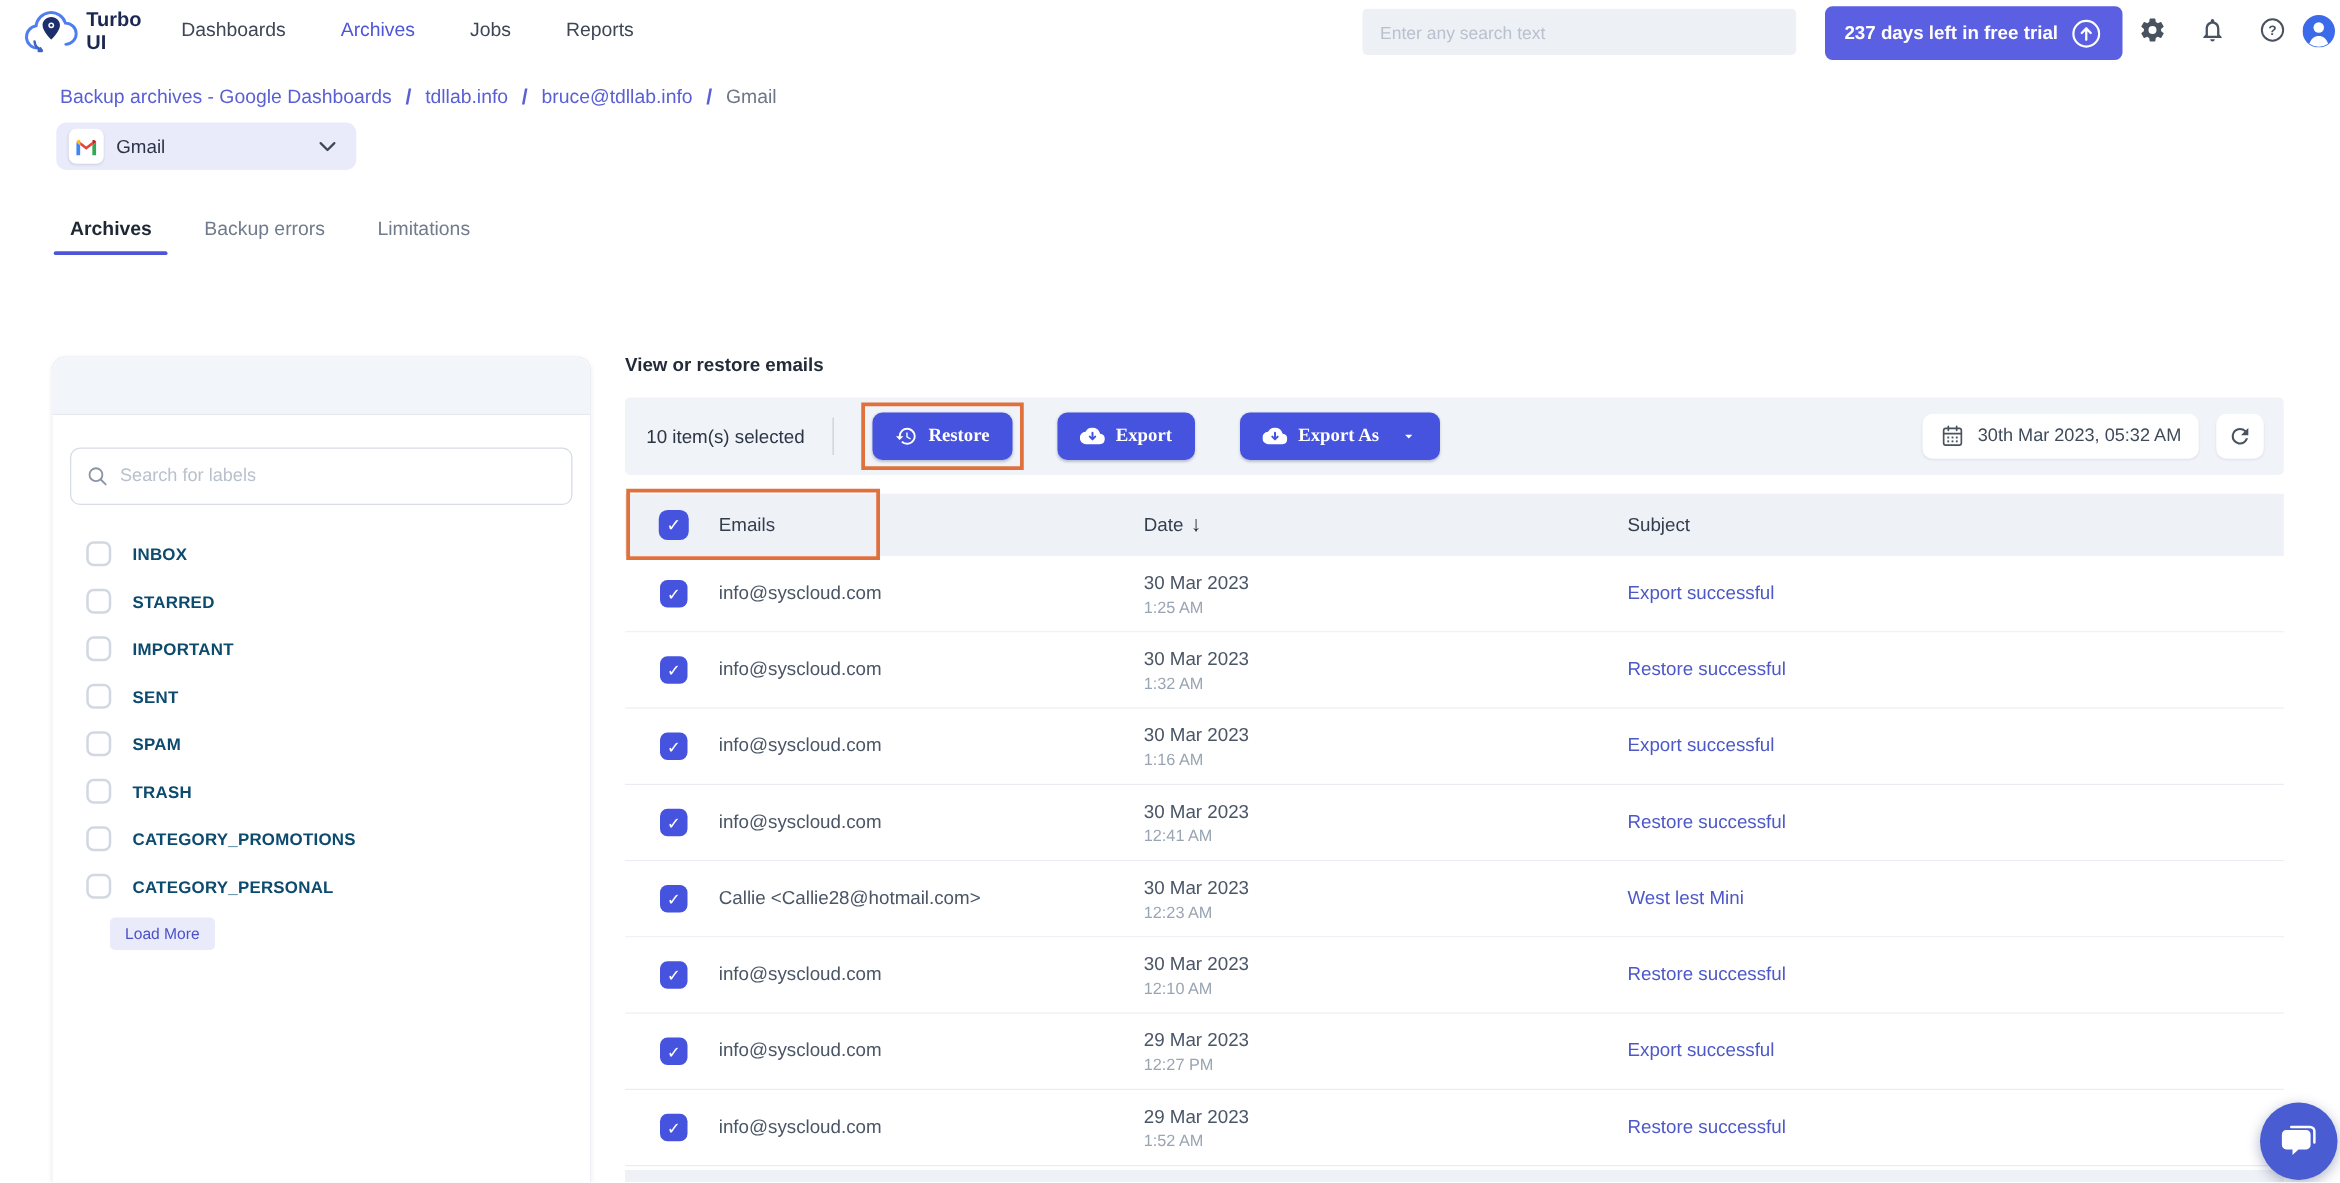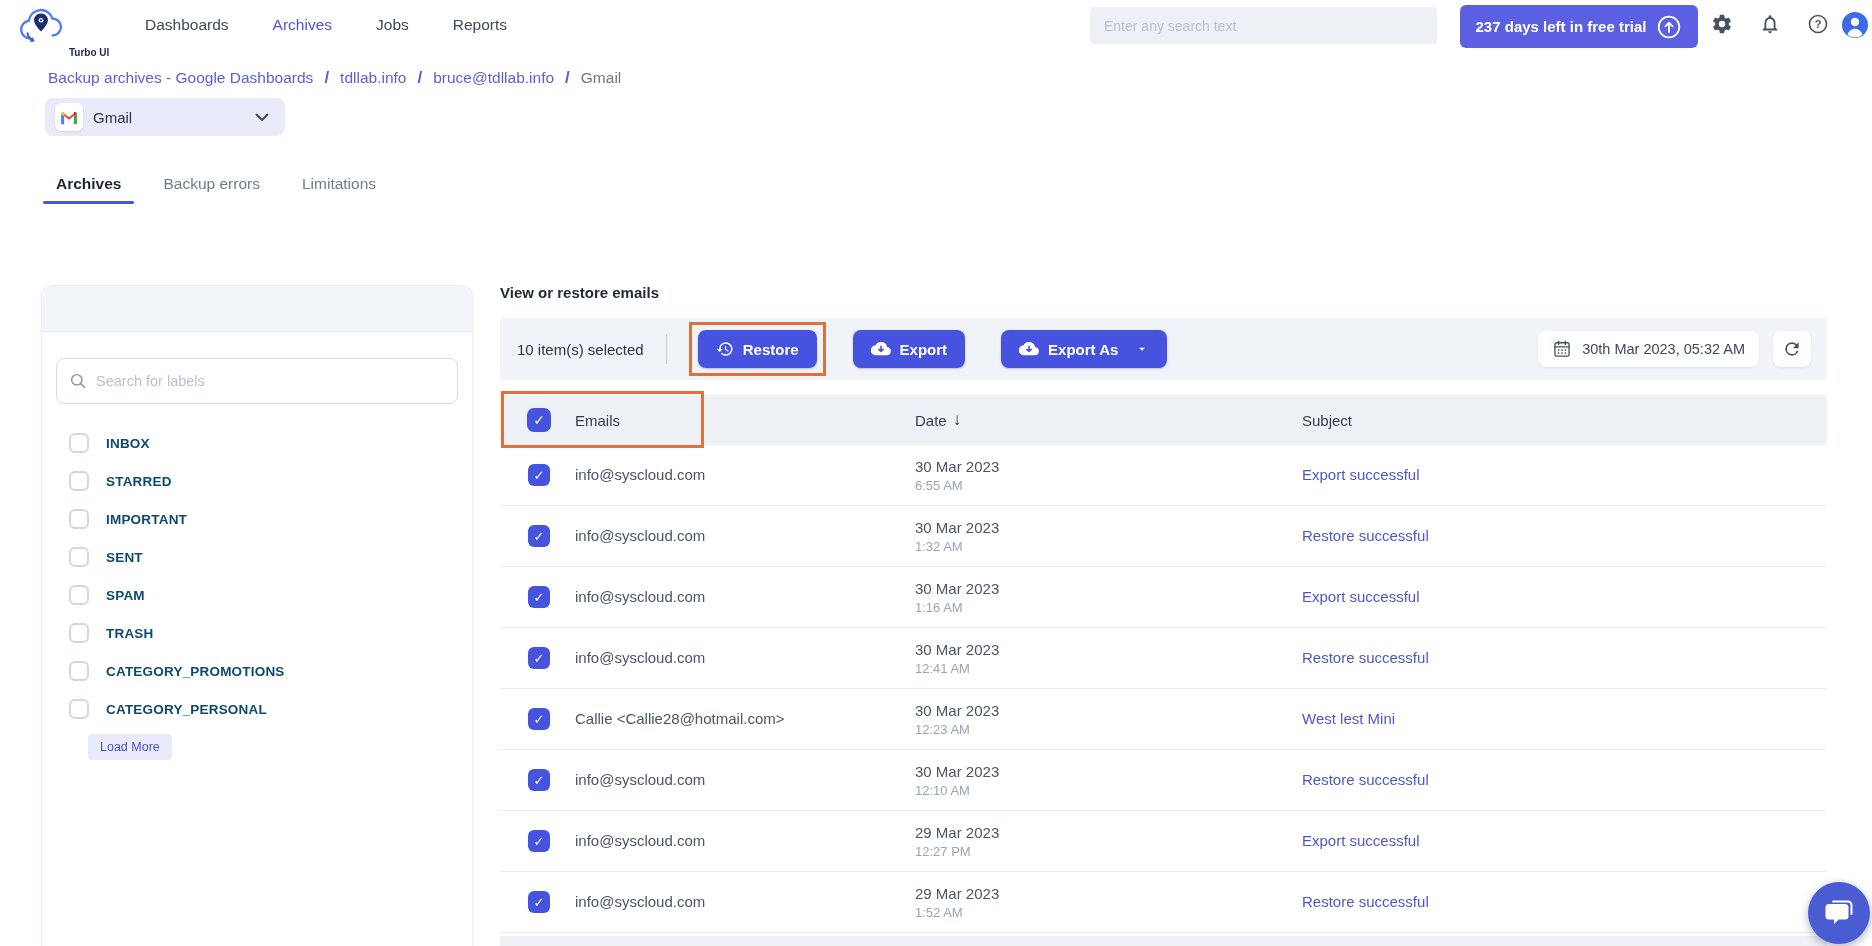--- a/index.html
+++ b/index.html
@@ -3,21 +3,21 @@
 <meta charset="utf-8">
 <style>
   * { box-sizing: border-box; margin: 0; padding: 0; }
   html,body { background:#fff; }
   body { font-family:"Liberation Sans", sans-serif; }
   .screen { position:relative; width:1872px; height:946px; background:#fff; overflow:hidden; }
 
   
   .topbar { position:absolute; inset:0 0 auto 0; height:50px; background:#fff; }
   .logo { position:absolute; left:16px; top:2px; width:108px; height:48px; cursor:pointer; }
-  .brand { position:absolute; left:53px; top:6px; font-size:10px; font-weight:bold; color:#1c2850;margin-top:39px; }
+  .brand { position:absolute; left:53px; top:6px; font-size:16px; font-weight:bold; color:#1c2850; }
   .nav { position:absolute; left:145px; top:0; height:50px; display:flex; align-items:center; gap:44px; }
   .nav a { font-size:15.5px; color:#3d4756; text-decoration:none; cursor:pointer; }
   .nav a.active { color:#4d55d8; }
   .search-top { position:absolute; left:1090px; top:7px; width:347px; height:37px; background:#edf1f6; border-radius:4px; display:flex; align-items:center; padding:0 14px; }
   .search-top input { border:none; outline:none; background:transparent; font-size:14px; color:#3d4756; width:100%; font-family:inherit; }
   .search-top input::placeholder { color:#b8c1cd; }
   .trial { position:absolute; left:1460px; top:5px; height:43px; width:238px; background:#5b60e2; border-radius:6px; color:#fff; display:flex; align-items:center; justify-content:center; gap:10px; font-size:15px; font-weight:bold; border:none; cursor:pointer; font-family:inherit; }
   .icon-btn { position:absolute; top:13px; width:24px; height:24px; display:flex; align-items:center; justify-content:center; cursor:pointer; background:none; border:none; }
   .avatar { position:absolute; left:1842px; top:12px; width:26px; height:26px; cursor:pointer; }
 
@@ -50,21 +50,21 @@
   .cbx { width:20px; height:20px; border:2px solid #d2d8e1; border-radius:6px; background:#fff; flex:none; cursor:pointer; }
   .label-text { font-size:13.5px; font-weight:bold; color:#0c4a6e; letter-spacing:.2px; }
   .load-more { margin:6px 0 0 46px; background:#e9ebfb; color:#4a51c9; font-size:12.5px; padding:6px 12px; border:none; border-radius:4px; cursor:pointer; font-family:inherit; }
 
   
   .main-title { position:absolute; left:500px; top:284px; font-size:15px; font-weight:600; color:#222b38; }
   .toolbar { position:absolute; left:500px; top:318px; width:1327px; height:62px; background:#f0f3f8; border-radius:4px; display:flex; align-items:center; }
   .sel-count { margin-left:17px; font-size:15px; color:#2c3545; }
   .tb-divider { width:1px; height:30px; background:#c7d0db; margin:0 22px 0 22px; }
   .restore-hl { border:3px solid #e0713c; padding:5px 6px; background:transparent; }
-  .btn { height:38px; background:#4553df; color:#fff; border:none; border-radius:8px; font-size:15px; font-weight:bold; display:flex; align-items:center; gap:9px; padding:0 18px; cursor:pointer; font-family:Liberation Sans, sans-serif; box-shadow:0 1px 2px rgba(30,40,90,.25); }
+  .btn { height:38px; background:#4553df; color:#fff; border:none; border-radius:8px; font-size:15px; font-weight:bold; display:flex; align-items:center; gap:9px; padding:0 18px; cursor:pointer; font-family:Liberation Serif, serif; box-shadow:0 1px 2px rgba(30,40,90,.25); }
   .export-btn { margin-left:27px; }
   .exportas-btn { margin-left:36px; }
   .tb-right { margin-left:auto; display:flex; align-items:center; gap:14px; margin-right:16px; }
   .datebox { height:36px; background:#fff; border-radius:8px; display:flex; align-items:center; gap:10px; padding:0 14px; font-size:14.5px; color:#3f4a5a; box-shadow:0 1px 2px rgba(20,30,60,.08); cursor:pointer; border:none; font-family:inherit; }
   .refreshbox { width:38px; height:36px; background:#fff; border-radius:8px; display:flex; align-items:center; justify-content:center; box-shadow:0 1px 2px rgba(20,30,60,.08); cursor:pointer; border:none; }
 
   
   .thead { position:absolute; left:500px; top:395px; width:1327px; height:50px; background:#eef1f6; display:grid; grid-template-columns:75px 340px 387px 1fr; align-items:center; font-size:15px; color:#333e4e; }
   .thead .hc1 { padding-left:27px; }
   .orange-box { position:absolute; left:1px; top:-4px; width:203px; height:57px; border:3px solid #e0713c; pointer-events:none; z-index:3; }
@@ -335,21 +335,21 @@
   <div class="tbody">
   <div class="trow">
     <div class="c1">
       <button class="cbx-checked">
             <span>✓</span>
           </button>
     </div>
     <div class="c2"><span class="email">info@syscloud.com</span></div>
     <div class="c3">
       <div class="d1">30 Mar 2023</div>
-      <div class="d2">6:55 AM</div>
+      <div class="d2">1:25 AM</div>
     </div>
     <div class="c4"><a class="subject">Export successful</a></div>
   </div>
 
   <div class="trow">
     <div class="c1">
       <button class="cbx-checked">
             <span>✓</span>
           </button>
     </div>

